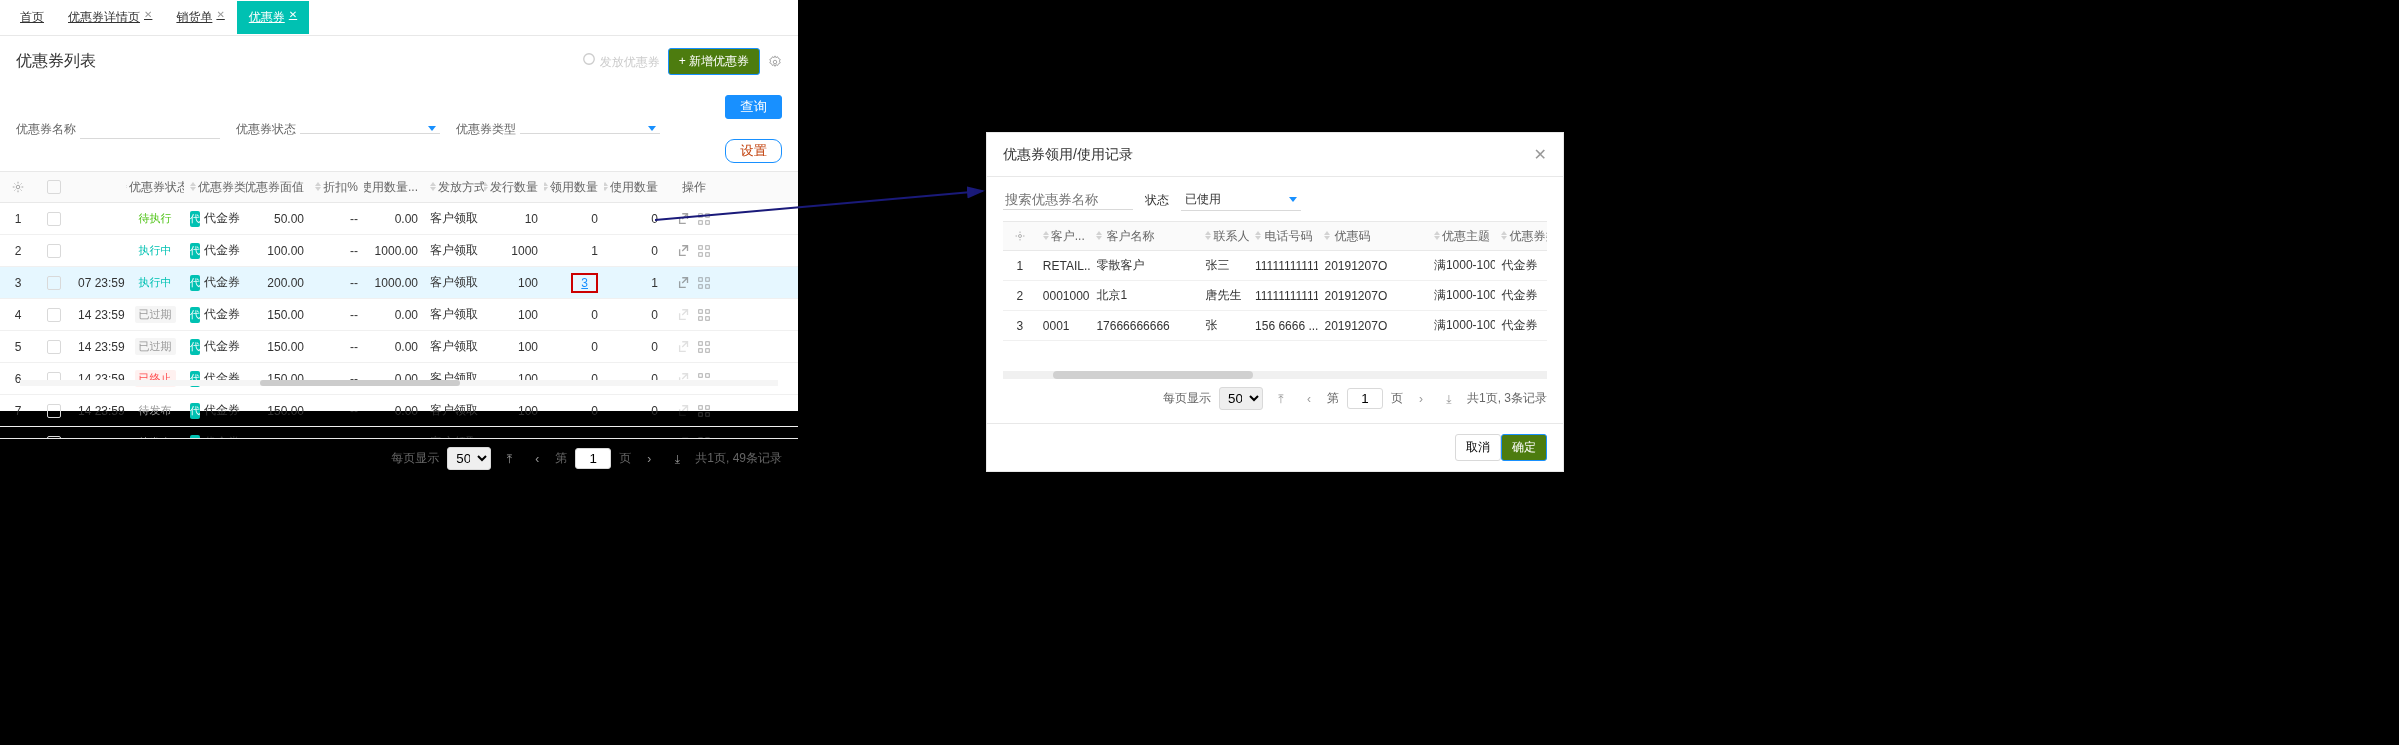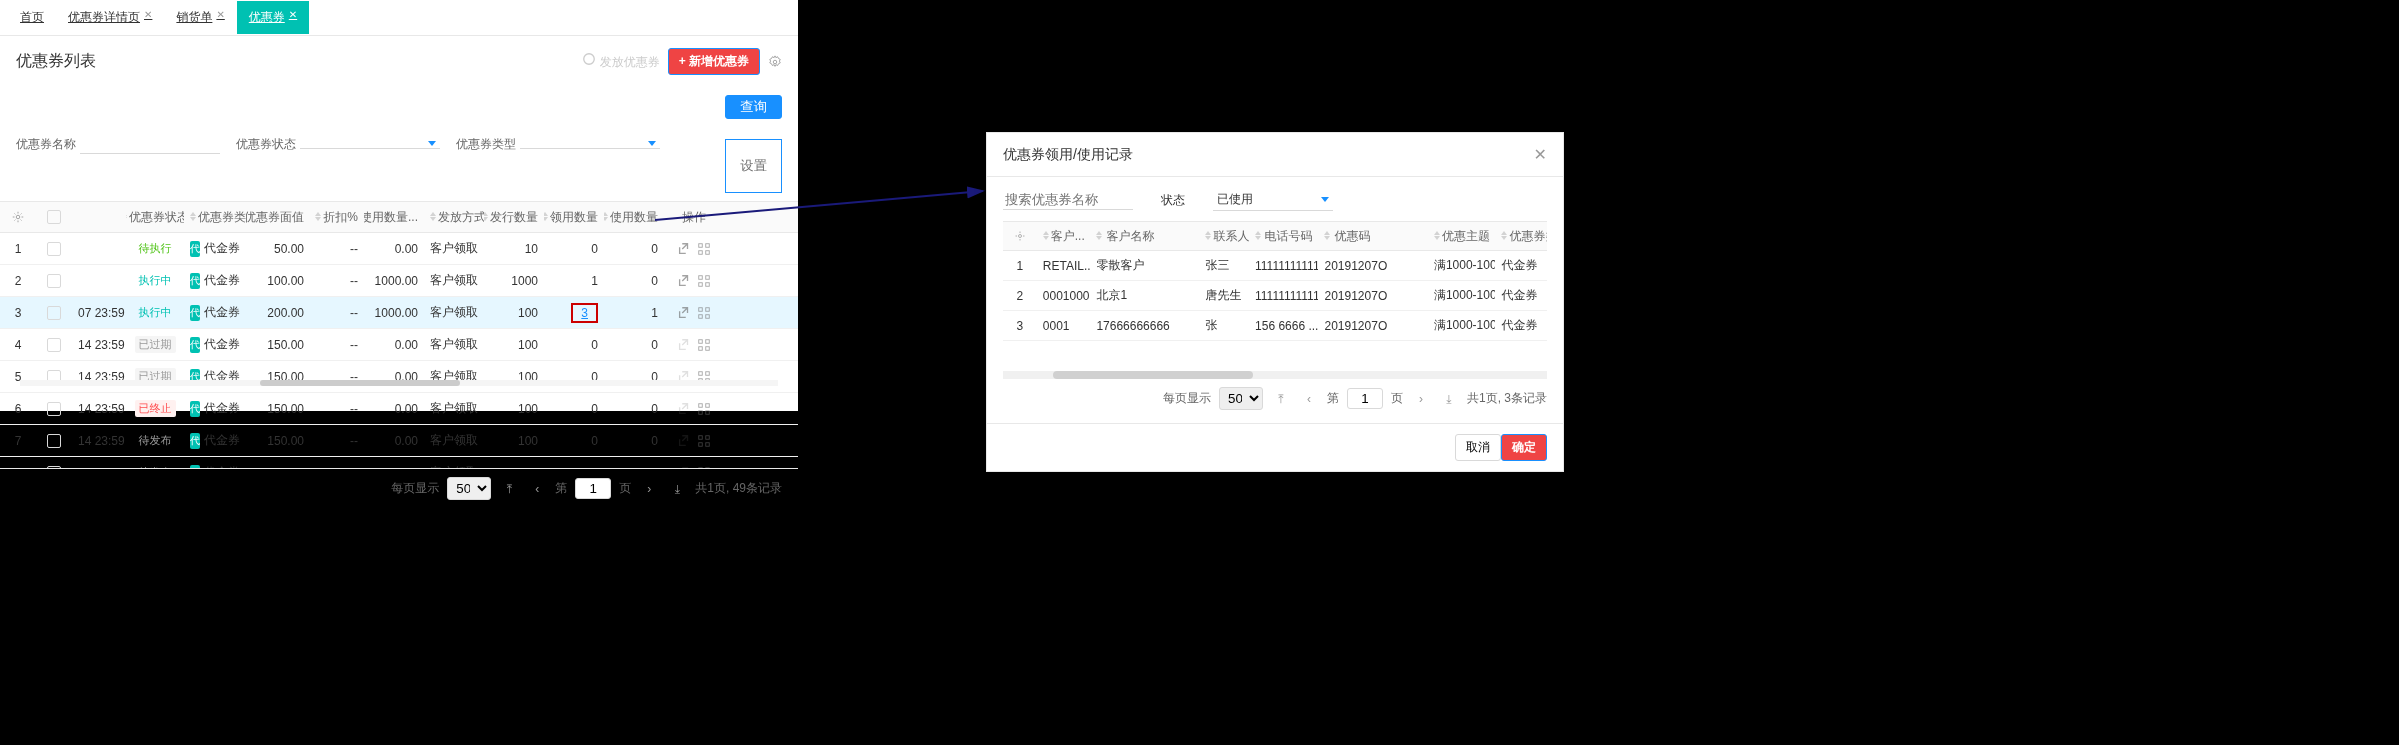--- a/index.html
+++ b/index.html
@@ -7,31 +7,31 @@
 .panel-left { position: absolute; left: 0; top: 0; width: 798px; height: 411px; background: #fff; }
 .tabs { display: flex; height: 36px; border-bottom: 1px solid #e8e8e8; align-items: center; padding-left: 8px; }
 .tab { padding: 8px 12px; cursor: pointer; display: flex; align-items: flex-start; gap: 4px; text-decoration: underline; }
 .tab.active { background: #00c1b2; color: #fff; }
 .tab-close { font-size: 10px; color: #999; cursor: pointer; }
 .tab.active .tab-close { color: #fff; }
 .title-row { display: flex; justify-content: space-between; align-items: center; padding: 12px 16px; }
 .title { font-size: 16px; font-weight: 500; }
 .title-actions { display: flex; gap: 8px; align-items: center; }
 .btn { padding: 4px 10px; border: 1px solid #d9d9d9; border-radius: 3px; cursor: pointer; background: #fff; font-size: 12px; }
-.btn-primary { background: #ef4444; color: #fff; border-color: #1890ff; font-weight: bold; }
+.btn-primary { background: #4d7c0f; color: #fff; border-color: #1890ff; }
 .btn-disabled { color: #ccc; border: none; background: none; }
 .gear-icon-small { width: 14px; height: 14px; display: inline-block; }
 .filters { display: flex; align-items: center; padding: 8px 16px; gap: 16px; }
 .filter-item { display: flex; align-items: center; gap: 4px; }
 .filter-label { color: #666; }
 .filter-input { border: none; border-bottom: 1px solid #d9d9d9; padding: 2px 4px; width: 140px; background: transparent; }
 .filter-select { border: none; border-bottom: 1px solid #d9d9d9; padding: 2px 4px; width: 140px; background: transparent; display: flex; justify-content: space-between; align-items: center; color: #bfbfbf; }
 .filter-btns { display: flex; flex-direction: column; gap: 20px; margin-left: auto; }
 .btn-query { background: #1890ff; color: #fff; border: 1px solid #1890ff; padding: 2px 14px; border-radius: 3px; cursor: pointer; }
-.btn-set { background: #fff; color: #737373; border: 1px solid #1890ff; padding: 17px 14px; border-radius: 0; cursor: pointer; }
+.btn-set { background: #fff; color: #c2410c; border: 1px solid #1890ff; padding: 2px 14px; border-radius: 9px; cursor: pointer; }
 .table { width: 100%; }
 .thead { display: flex; background: #fafafa; border-top: 1px solid #e8e8e8; border-bottom: 1px solid #e8e8e8; height: 32px; align-items: center; font-weight: 500; color: #666; }
 .th, .td { padding: 4px 6px; text-align: left; overflow: hidden; white-space: nowrap; text-overflow: ellipsis; display: flex; align-items: center; }
 .sort-icon { width: 8px; height: 10px; display: inline-block; opacity: 0.4; margin-right: 2px; }
 .sort-icon::before { content: ''; display: block; width: 0; height: 0; border-left: 3px solid transparent; border-right: 3px solid transparent; border-bottom: 4px solid #999; margin-bottom: 1px; }
 .sort-icon::after { content: ''; display: block; width: 0; height: 0; border-left: 3px solid transparent; border-right: 3px solid transparent; border-top: 4px solid #999; }
 .w-gear { width: 36px; justify-content: center; }
 .w-chk { width: 36px; justify-content: center; }
 .w-time { width: 54px; }
 .w-status { width: 58px; text-align: center; justify-content: center; }
@@ -63,21 +63,21 @@
 .chevron { display: inline-block; width: 0; height: 0; }
 .chevron-down { border-left: 4px solid transparent; border-right: 4px solid transparent; border-top: 5px solid #1890ff; }
 .action-icon { width: 14px; height: 14px; cursor: pointer; opacity: 0.6; }
 .action-icon.disabled { opacity: 0.2; }
 .arrow-svg { position: absolute; left: 655px; top: 185px; pointer-events: none; }
 .modal { position: absolute; left: 986px; top: 132px; width: 578px; height: 340px; background: #fff; border: 1px solid #e8e8e8; box-shadow: 0 4px 12px rgba(0,0,0,0.15); display: flex; flex-direction: column; }
 .modal-head { display: flex; justify-content: space-between; align-items: center; padding: 12px 16px; border-bottom: 1px solid #e8e8e8; }
 .modal-title { font-size: 14px; font-weight: 400; }
 .modal-close { cursor: pointer; font-size: 16px; color: #999; }
 .modal-body { padding: 12px 16px; flex: 1; overflow: hidden; }
-.modal-filters { display: flex; align-items: center; gap: 28px; margin-bottom: 10px; }
+.modal-filters { display: flex; align-items: center; gap: 12px; margin-bottom: 10px; }
 .search-box { display: flex; align-items: center; border-bottom: 1px solid #d9d9d9; width: 130px; }
 .search-input { border: none; outline: none; flex: 1; padding: 2px; }
 .m-thead { display: flex; background: #fafafa; border-top: 1px solid #e8e8e8; border-bottom: 1px solid #e8e8e8; height: 30px; align-items: center; font-weight: 500; color: #666; }
 .m-tr { display: flex; border-bottom: 1px solid #f0f0f0; height: 30px; align-items: center; }
 .mw-gear { width: 34px; justify-content: center; }
 .mw-cust { width: 54px; overflow: hidden; }
 .mw-name { width: 110px; }
 .mw-contact { width: 50px; }
 .mw-phone { width: 70px; }
 .mw-code { width: 70px; }

